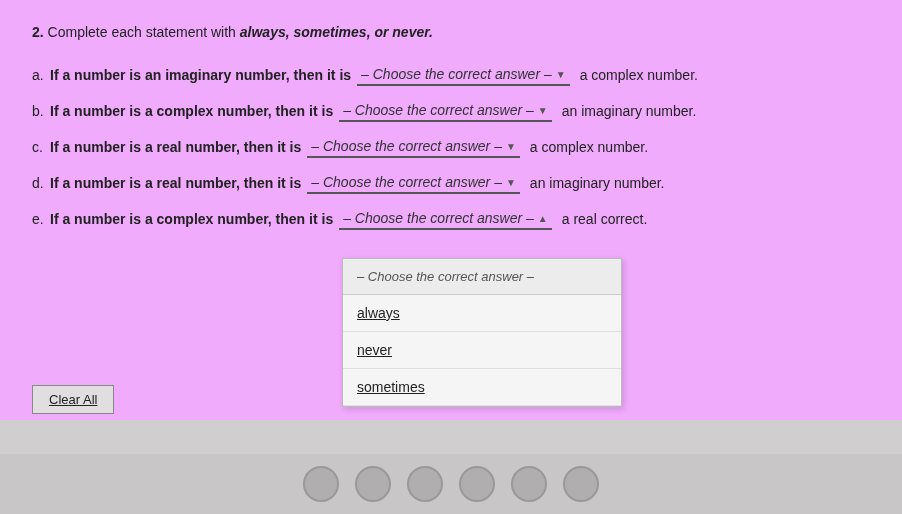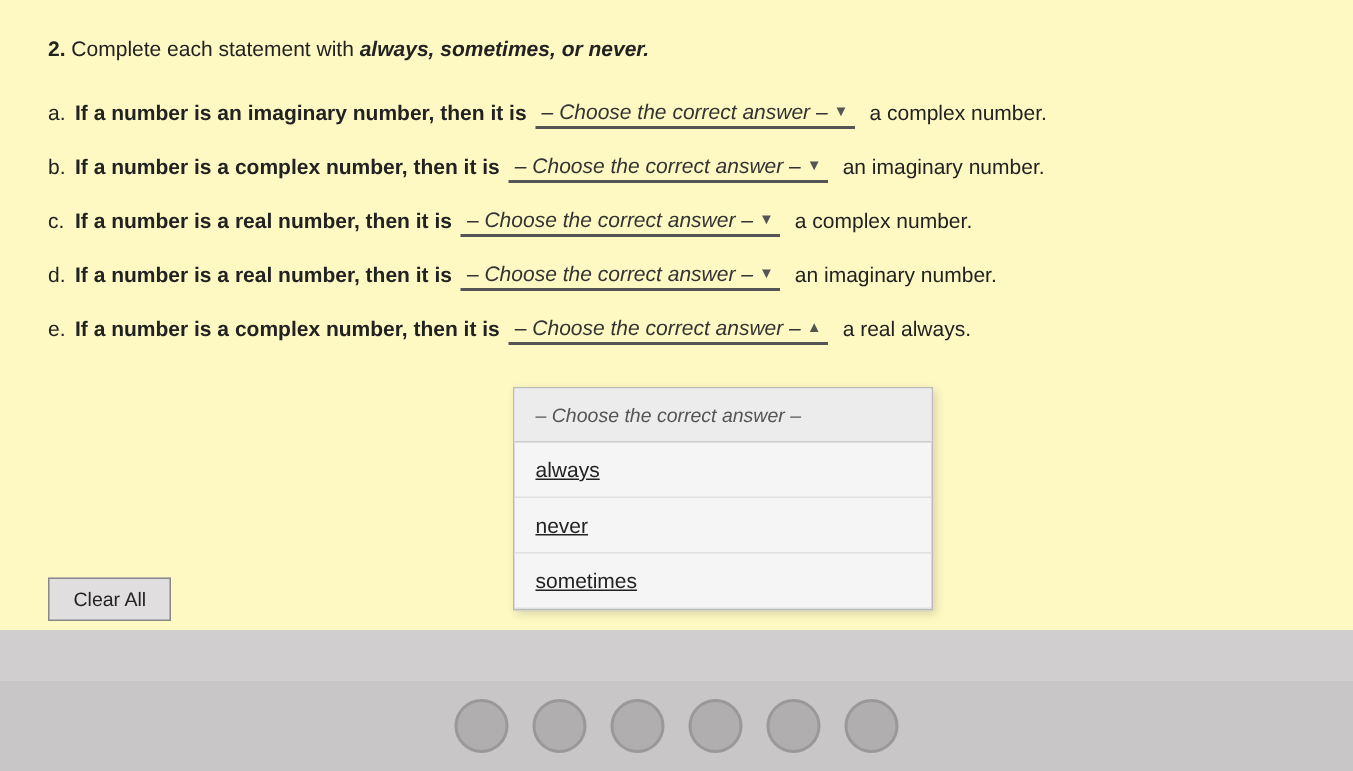--- a/index.html
+++ b/index.html
@@ -8,21 +8,21 @@
       font-family: Arial, sans-serif;
       font-size: 14px;
       background-color: #d0cece;
       width: 902px;
       min-height: 514px;
       overflow: hidden;
       position: relative;
     }
 
     .main-container {
-      background-color: #fef9c3;
+      background-color: #f0abfc;
       padding: 24px 32px;
       min-height: 420px;
     }
 
     .question-number {
       font-size: 14px;
       font-weight: normal;
       margin-bottom: 24px;
       color: #222;
     }
@@ -86,20 +86,21 @@
       display: inline-block;
       border: 1px solid #888;
       background: #e0dede;
       padding: 6px 16px;
       font-size: 13px;
       cursor: pointer;
       color: #222;
       position: absolute;
       left: 32px;
       bottom: 100px;
+      text-decoration: underline;
     }
 
     
     .dropdown-popup {
       position: absolute;
       left: 342px;
       top: 258px;
       width: 280px;
       background: #f5f5f5;
       border: 1px solid #bbb;
@@ -200,21 +201,21 @@
       <span class="answer-end">an imaginary number.</span>
     </div>
 
     <div class="statement-row">
       <span class="statement-label">e.</span>
       <span class="statement-text">If a number is a complex number, then it is</span>
       <span class="dropdown-trigger">
         <span>– Choose the correct answer –</span>
         <span class="caret">▲</span>
       </span>
-      <span class="answer-end">a real always.</span>
+      <span class="answer-end">a real correct.</span>
     </div>
 
   </div>
 
   <div class="dropdown-popup">
     <div class="popup-header">– Choose the correct answer –</div>
     <div class="popup-option">always</div>
     <div class="popup-option">never</div>
     <div class="popup-option">sometimes</div>
   </div>

